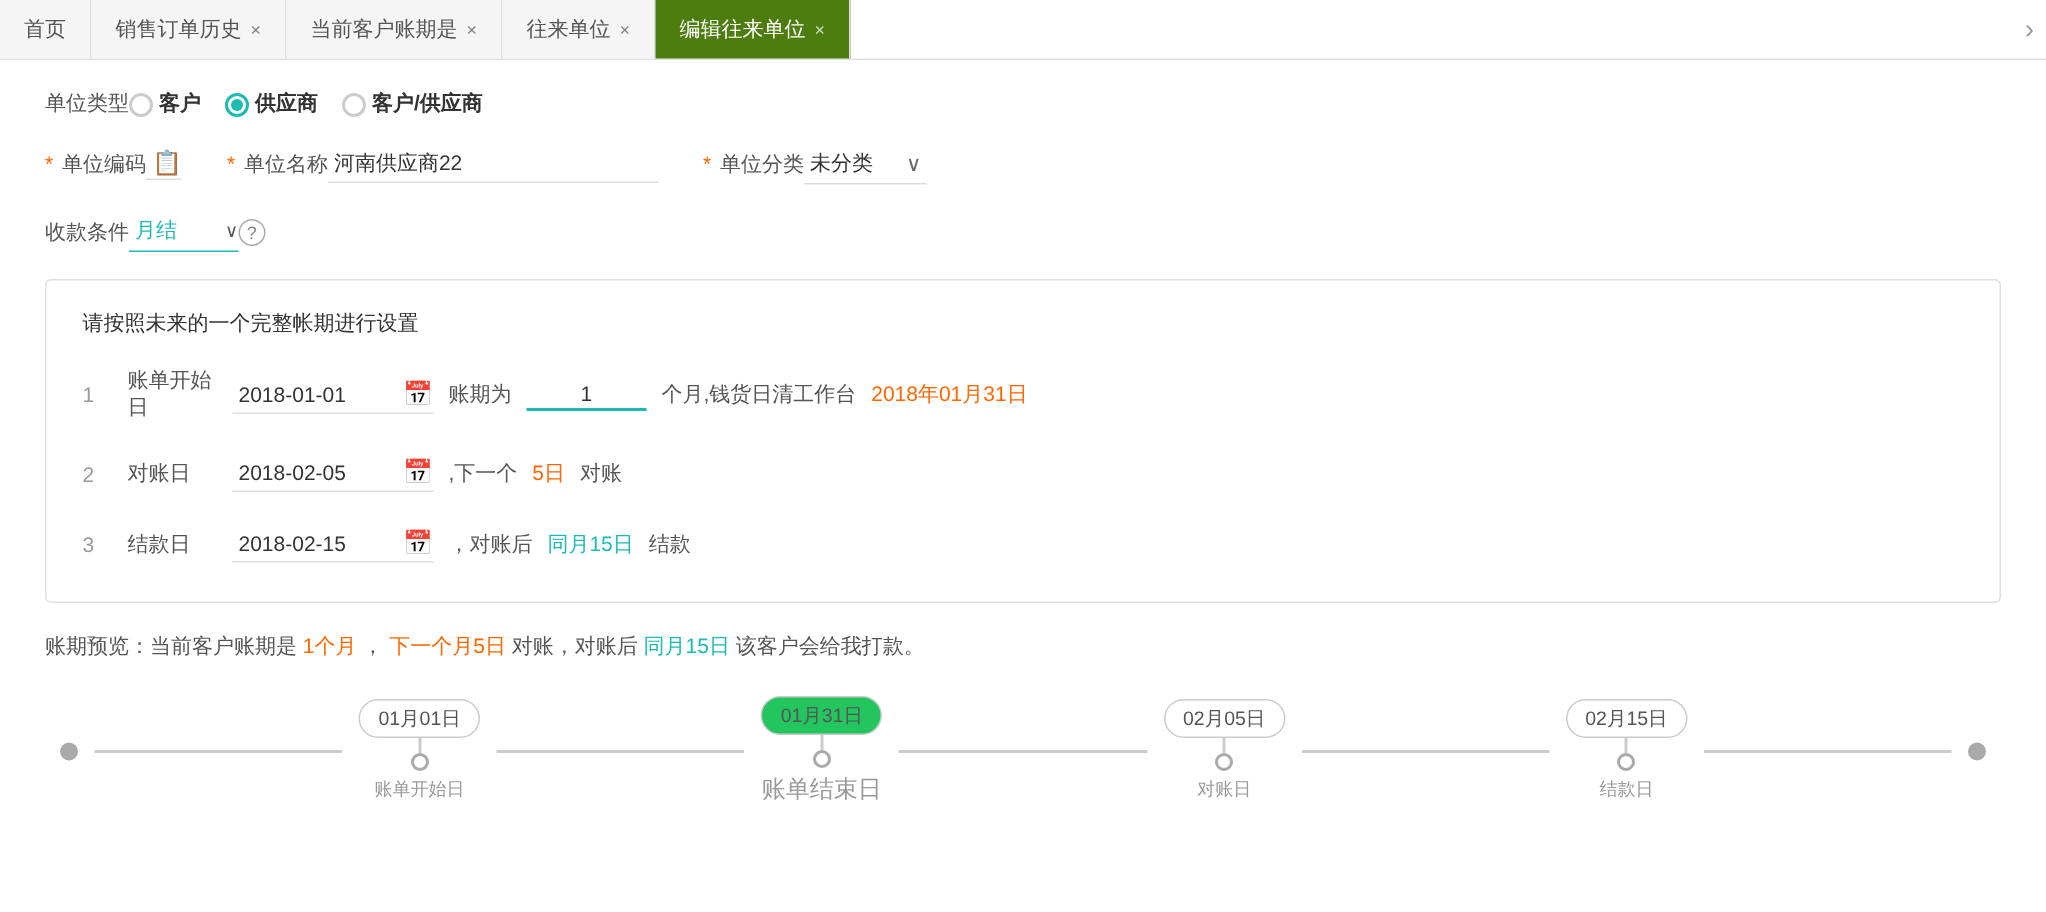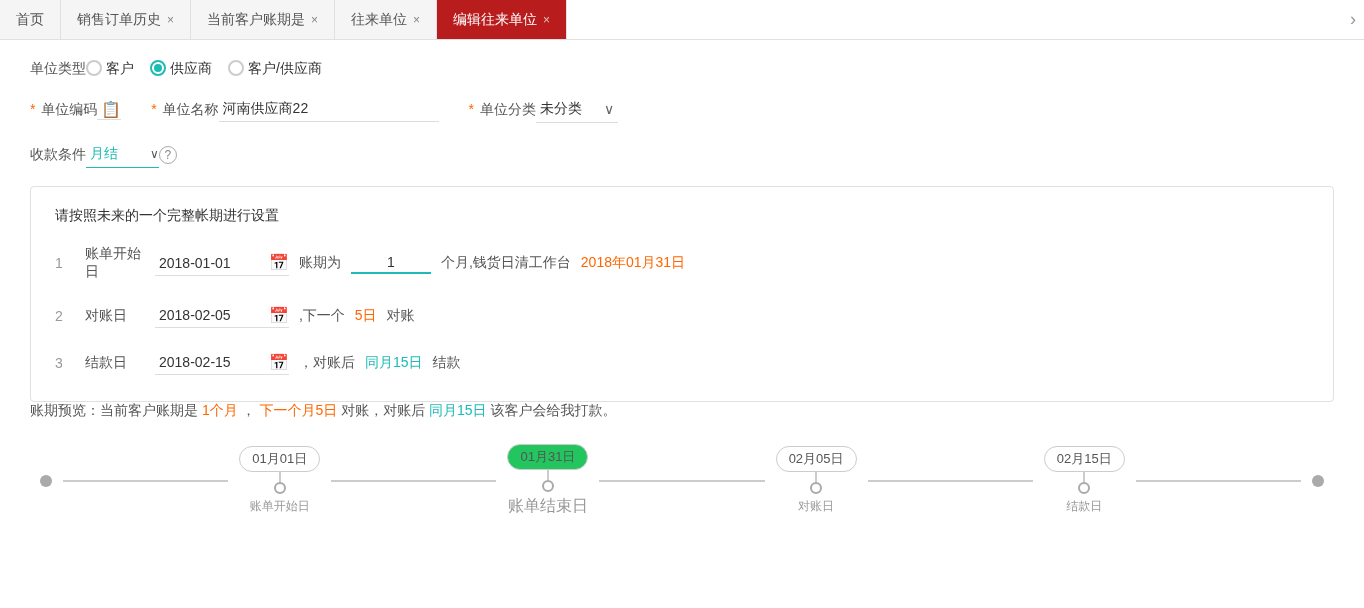--- a/index.html
+++ b/index.html
@@ -19,21 +19,21 @@
       padding: 0 16px;
       cursor: pointer;
       font-size: 14px;
       color: #555;
       border-right: 1px solid #e0e0e0;
       white-space: nowrap;
       gap: 6px;
       background: #f5f5f5;
     }
     .tab.active {
-      background: #b91c1c;
+      background: #4d7c0f;
       color: #fff;
     }
     .tab .close-x {
       font-size: 12px;
       color: inherit;
       opacity: 0.7;
     }
     .tab-expand {
       display: flex;
       align-items: center;
@@ -66,23 +66,24 @@
       color: #f60;
       margin-right: 2px;
     }
     .radio-group {
       display: flex;
       align-items: center;
       gap: 16px;
     }
     .radio-item {
       display: flex;
-      align-items: flex-start;
+      align-items: flex-end;
       gap: 4px;
       cursor: pointer;
+      font-weight: bold;
     }
     .radio-circle {
       width: 16px;
       height: 16px;
       border-radius: 50%;
       border: 2px solid #ccc;
       display: inline-block;
       position: relative;
     }
     .radio-circle.checked {
@@ -177,20 +178,21 @@
       font-size: 12px;
       color: #888;
       cursor: pointer;
     }
 
     
     .period-card {
       border: 1px solid #e0e0e0;
       border-radius: 4px;
       padding: 20px 24px;
+      margin-bottom: 20px;
     }
     .period-title {
       font-size: 14px;
       color: #333;
       margin-bottom: 20px;
     }
     .period-row {
       display: flex;
       align-items: center;
       margin-bottom: 22px;

